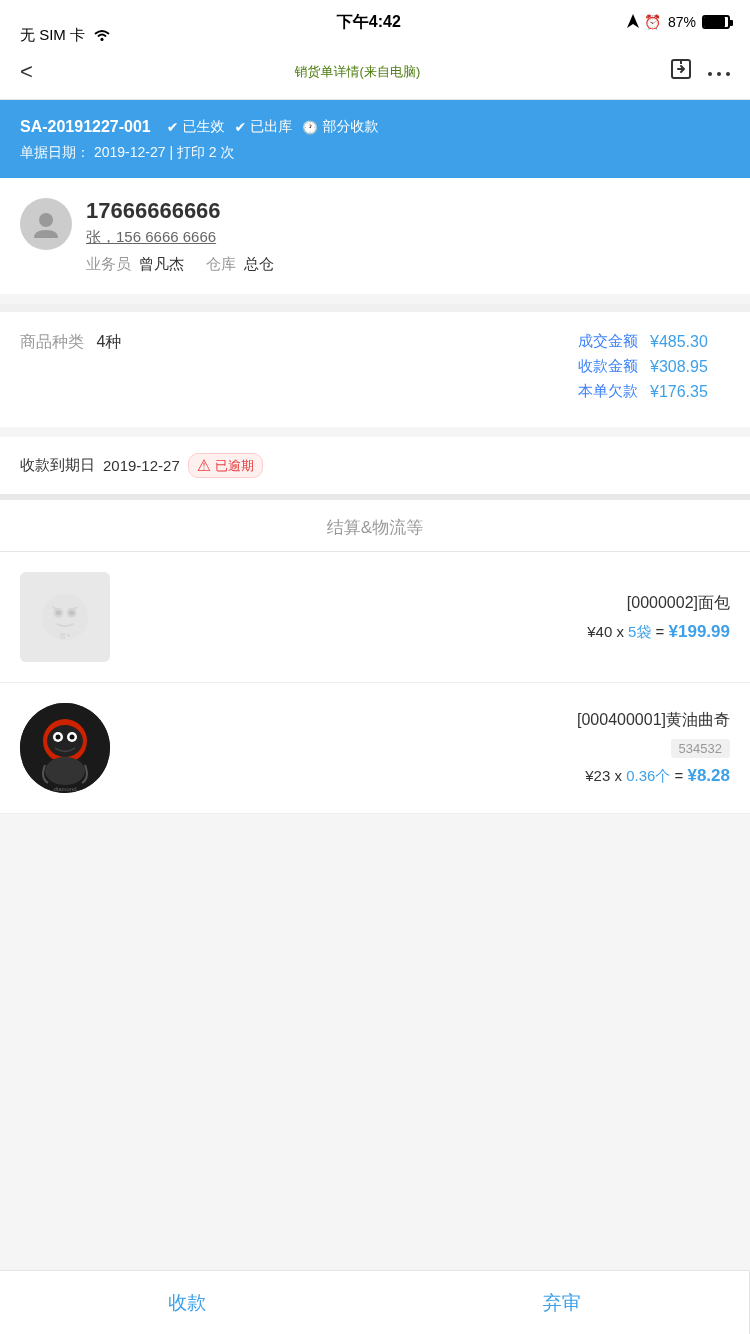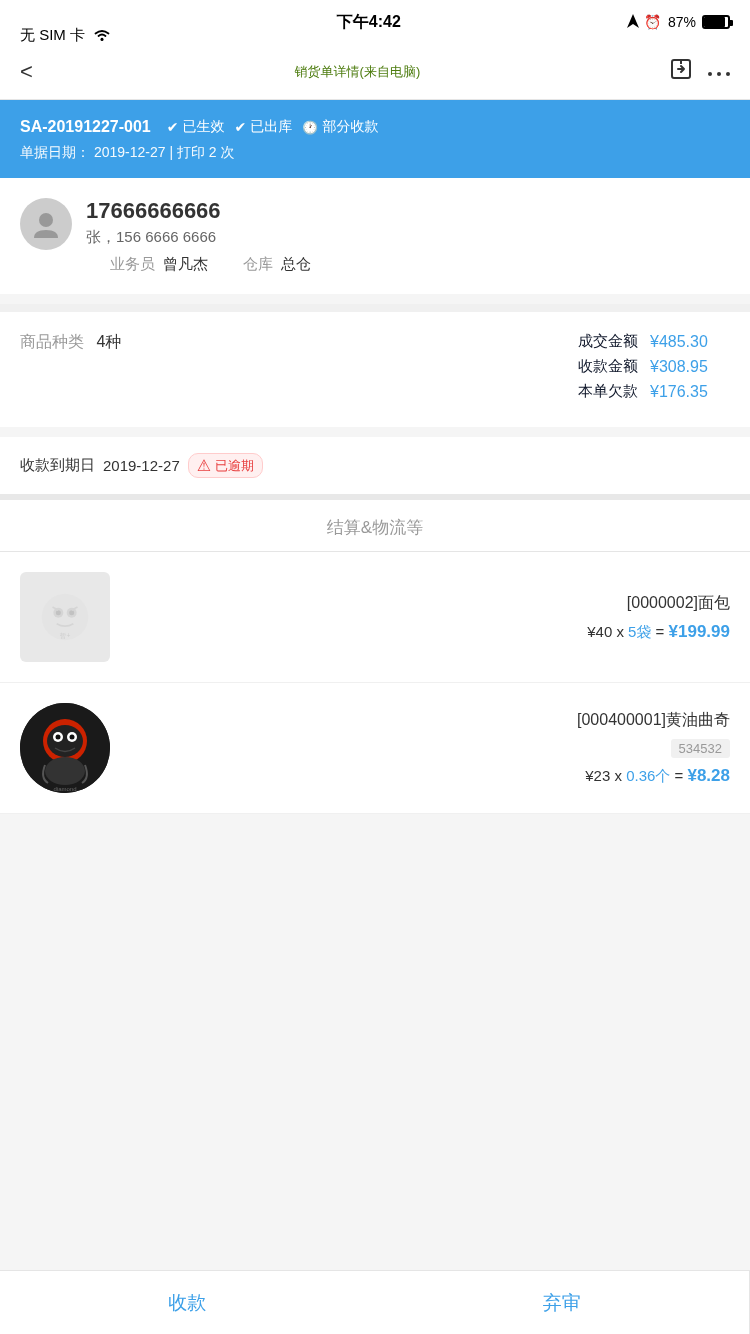--- a/index.html
+++ b/index.html
@@ -88,43 +88,43 @@
       gap: 14px;
     }
     .customer-avatar {
       width: 52px; height: 52px; border-radius: 50%; background: #ccc;
       display: flex; align-items: center; justify-content: center;
       flex-shrink: 0; overflow: hidden;
     }
     .customer-avatar svg { width: 32px; height: 32px; }
     .customer-info { flex: 1; }
     .customer-name { font-size: 22px; font-weight: 600; color: #333; margin-bottom: 4px; }
-    .customer-phone { font-size: 15px; color: #666; margin-bottom: 8px; }
-    .customer-meta { display: flex; gap: 35px; font-size: 15px; color: #333; margin-left: 24px; }
+    .customer-phone { font-size: 15px; color: #666; margin-bottom: 8px; text-decoration: underline; }
+    .customer-meta { display: flex; gap: 22px; font-size: 15px; color: #333; }
     .customer-meta-item { display: flex; gap: 8px; }
     .meta-label { color: #999; }
     .meta-value { color: #333; }
 
     
     .stats-section {
       background: #fff;
       padding: 20px 20px;
       margin-top: 10px;
       display: flex;
       justify-content: space-between;
       align-items: flex-start;
     }
     .stats-left { font-size: 16px; color: #333; }
     .stats-left-label { color: #999; margin-right: 8px; }
     .stats-right { text-align: right; }
     .stat-row {
       display: flex; justify-content: flex-end; align-items: center;
       margin-bottom: 6px; gap: 12px; font-size: 15px;
     }
-    .stat-label { color: #0f172a; }
+    .stat-label { color: #3b82f6; }
     .stat-value { color: #3da0e8; font-size: 16px; font-weight: 500; min-width: 80px; text-align: left; }
 
     
     .due-section {
       background: #fff;
       padding: 16px 20px;
       margin-top: 10px;
       display: flex; align-items: center; gap: 8px;
       font-size: 15px; color: #333;
       border-bottom: 6px solid #e8e8e8;

